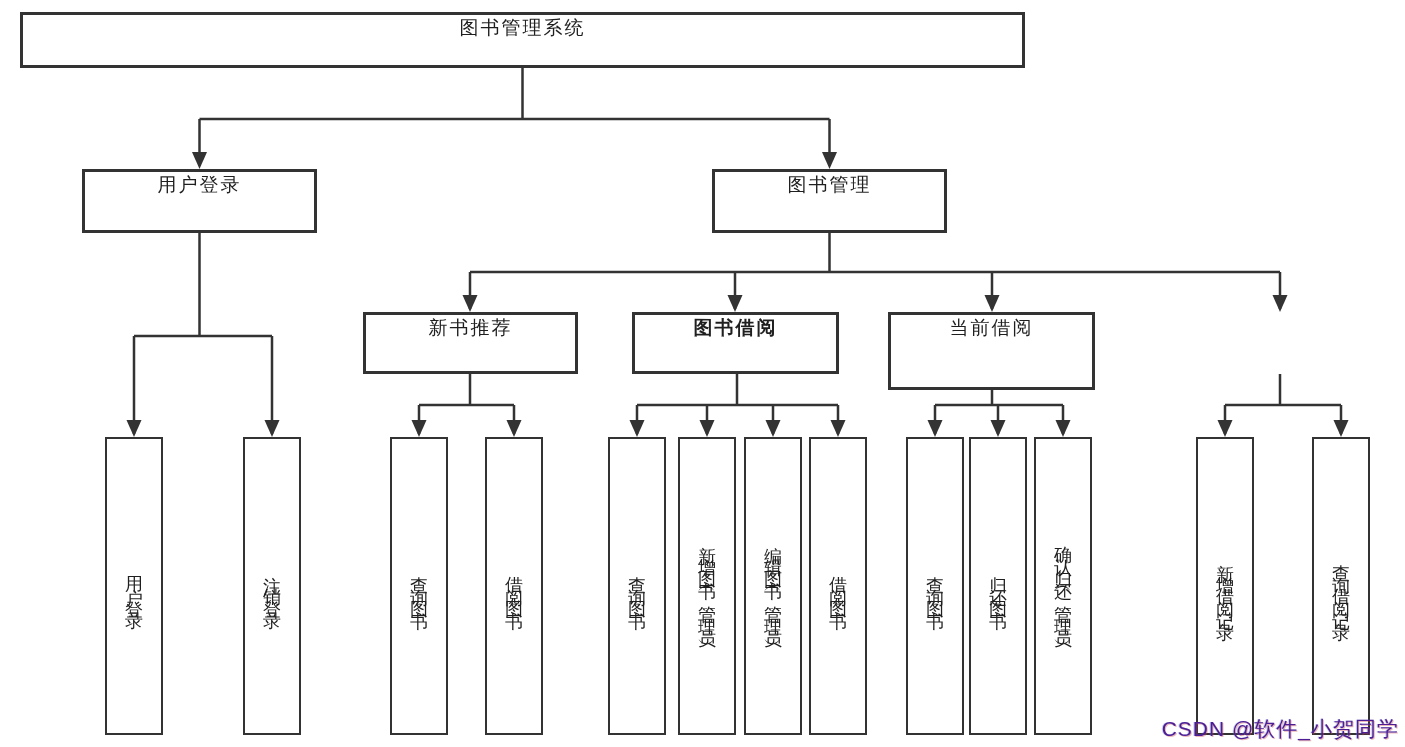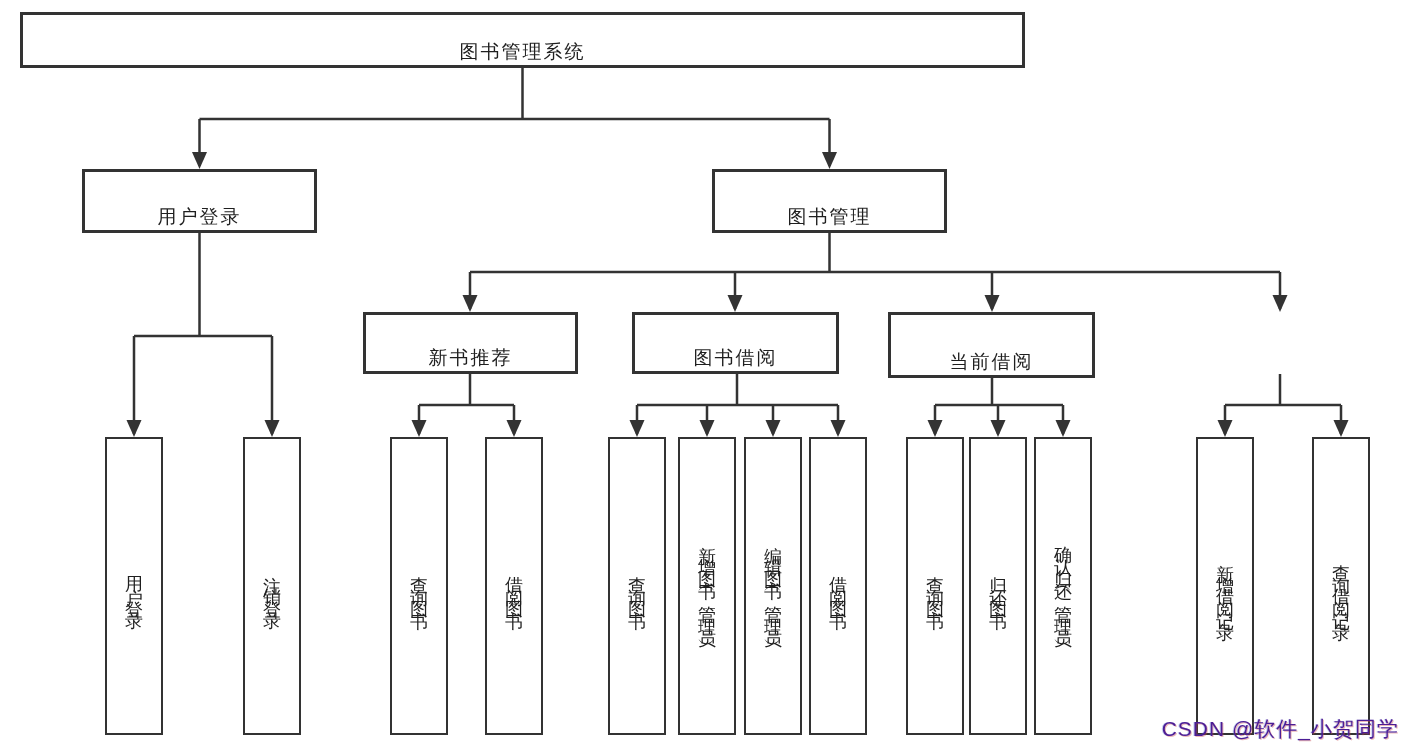--- a/index.html
+++ b/index.html
@@ -1,38 +1,38 @@
 <!DOCTYPE html>
 <html><head>
 <meta charset="utf-8">
 <style>
   html,body{margin:0;padding:0;background:#ffffff;}
   body{width:1405px;height:747px;position:relative;font-family:"Liberation Sans","DejaVu Sans",sans-serif;overflow:hidden;}
   .stage{position:absolute;left:0;top:0;width:1405px;height:747px;background:#ffffff;}
   .wires{position:absolute;left:0;top:0;}
   .box{
     position:absolute;background:#ffffff;border:3px solid #333333;box-sizing:border-box;
-    display:flex;align-items:flex-end;justify-content:center;
+    display:flex;align-items:flex-start;justify-content:center;
     color:#1f1f1f;font-size:19px;letter-spacing:2px;white-space:nowrap;
   }
   .vbox{
     position:absolute;background:#ffffff;border:2px solid #333333;box-sizing:border-box;
     display:flex;align-items:center;justify-content:center;
     writing-mode:vertical-rl;text-orientation:mixed;
     color:#1f1f1f;font-size:18px;letter-spacing:12px;line-height:1;
   }
   
   .n-root{left:20px;top:12px;width:1005px;height:56px;}
   
   .n-user-login{left:82px;top:169px;width:235px;height:64px;}
   .n-book-mgmt{left:712px;top:169px;width:235px;height:64px;}
   
   .n-new-book{left:363px;top:312px;width:215px;height:62px;}
-  .n-borrow{left:632px;top:312px;width:207px;height:62px;}
-  .n-current{left:888px;top:312px;width:207px;height:66px;}
+  .n-borrow{left:632px;top:312px;width:207px;height:62px;font-weight:bold;}
+  .n-current{left:888px;top:312px;width:207px;height:78px;}
   .n-record{left:1173px;top:312px;width:215px;height:62px;}
   
   .leaf{top:437px;width:58px;height:298px;}
   .l-1{left:105px;}  .l-2{left:243px;}
   .l-3{left:390px;}  .l-4{left:485px;}
   .l-5{left:608px;}  .l-6{left:678px;}  .l-7{left:744px;}  .l-8{left:809px;}
   .l-9{left:906px;}  .l-10{left:969px;} .l-11{left:1034px;}
   .l-12{left:1196px;}.l-13{left:1312px;}
   .watermark{
     position:absolute;right:6px;bottom:4px;font-size:21px;color:#4c1d95;letter-spacing:1px;

